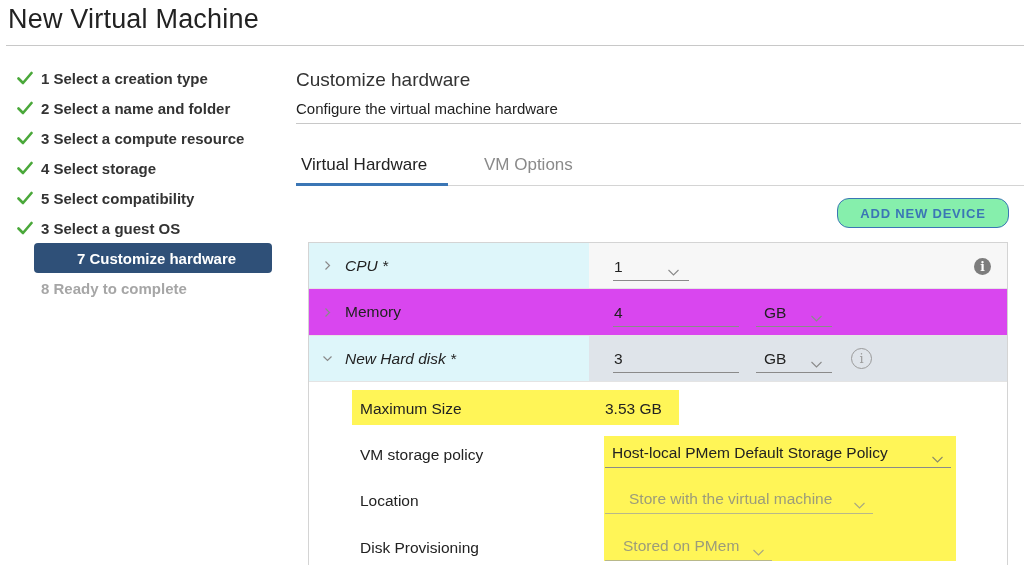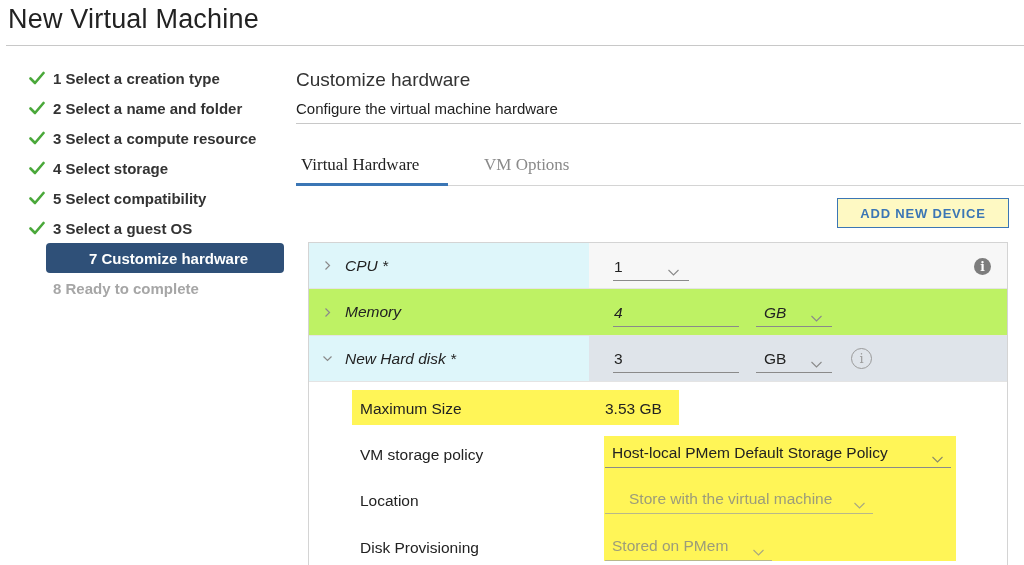--- a/index.html
+++ b/index.html
@@ -3,54 +3,54 @@
 <meta charset="utf-8">
 <style>
   * { box-sizing: border-box; margin: 0; padding: 0; }
   html, body { width: 1024px; height: 565px; overflow: hidden; background: #fff; }
   body { font-family: "Liberation Sans", "DejaVu Sans", sans-serif; color: #333; position: relative; }
 
   .title { position: absolute; left: 8px; top: 4px; font-size: 27px; color: #222; font-weight: 400; letter-spacing: 0.2px; }
   .title-rule { position: absolute; left: 6px; top: 45px; width: 1018px; height: 1px; background: #c8c8c8; }
 
   
-  .steps { position: absolute; left: 26px; top: 63px; width: 258px; }
+  .steps { position: absolute; left: 14px; top: 63px; width: 258px; }
   .step { position: relative; height: 30px; display: flex; align-items: center; font-size: 15px; font-weight: 700; color: #333; }
   .step .check { width: 22px; display: inline-flex; justify-content: center; margin-right: 5px; }
   .step .check svg { width: 16px; height: 14px; }
   .step .spacer { width: 27px; display: inline-block; }
   .step.active { background: #2f5078; color: #fff; border-radius: 4px; margin-left: 20px; padding-left: 7px; height: 30px; justify-content: center; }
   .step.pending { color: #a6a6a6; }
 
   
   .main { position: absolute; left: 296px; top: 60px; width: 728px; }
   .sec-title { font-size: 19px; font-weight: 400; color: #333; margin-top: 9px; }
   .sec-sub { font-size: 15px; color: #222; margin-top: 9px; }
   .sec-rule { position: absolute; left: 0; top: 63px; width: 725px; height: 1px; background: #c8c8c8; }
 
   .tabs { position: absolute; left: 0; top: 90px; width: 728px; height: 36px; border-bottom: 1px solid #d4d4d4; }
-  .tab { position: absolute; top: 5px; font-size: 17px; color: #222; height: 31px; cursor: pointer; font-family: Liberation Serif, serif; }
+  .tab { position: absolute; top: 5px; font-size: 17px; color: #222; height: 31px; cursor: pointer; }
   .tab.active { left: 4px; border-bottom: 3px solid #3b76b5; padding: 0 0 0 1px; width: 152px; margin-left: -4px; padding-left: 5px; }
   .tab.inactive { left: 188px; color: #8a8a8a; }
 
-  .add-btn { position: absolute; left: 541px; top: 138px; width: 172px; height: 30px; border: 1.5px solid #3b76b5; border-radius: 0; background: #fef9c3; color: #3b76b5; font-size: 13px; font-weight: 700; letter-spacing: 0.8px; display: flex; align-items: center; justify-content: center; cursor: pointer; }
+  .add-btn { position: absolute; left: 541px; top: 138px; width: 172px; height: 30px; border: 1.5px solid #3b76b5; border-radius: 12px; background: #86efac; color: #3b76b5; font-size: 13px; font-weight: 700; letter-spacing: 0.8px; display: flex; align-items: center; justify-content: center; cursor: pointer; }
 
   
   .grid { position: absolute; left: 308px; top: 242px; width: 700px; height: 323px; border-left: 1px solid #d4d4d4; border-right: 1px solid #d4d4d4; border-top: 1px solid #d4d4d4; }
   .row { position: absolute; left: 0; width: 698px; border-bottom: 1px solid #e4e4e4; padding-left: 48px; }
   .row .lbl { position: absolute; left: 0; top: 0; height: 100%; width: 280px; display: flex; align-items: center; }
   .row .chev { width: 36px; display: flex; justify-content: center; color: #8a8a8a; }
   .row .chev svg { width: 9px; height: 9px; }
   .row .name { font-size: 15.5px; color: #222; }
   .row .name.italic { font-style: italic; }
   .row .val { position: absolute; left: 280px; top: 0; height: 100%; width: 418px; }
 
   .row-cpu { top: 0; height: 46px; background: #f7f7f7; }
   .row-cpu .lbl { background: #def6fa; }
-  .row-mem { top: 46px; height: 47px; background: #bef264; font-style: italic; }
+  .row-mem { top: 46px; height: 47px; background: #d946ef; }
   .row-disk { top: 93px; height: 46px; background: #dfe4ea; }
   .row-disk .lbl { background: #def6fa; }
 
   .field { position: absolute; border-bottom: 1px solid #8a8a8a; font-size: 15.5px; color: #222; height: 28px; display: flex; align-items: center; cursor: pointer; }
   .field .caret { position: absolute; right: 10px; top: 9px; color: #8a8a8a; }
   .field .caret svg { width: 11px; height: 7px; }
 
   .info-filled { position: absolute; right: 16px; top: 15px; width: 17px; height: 17px; border-radius: 50%; background: #7d7d7d; color: #fff; font-weight: 700; font-size: 12px; font-family: "DejaVu Serif", serif; display: flex; align-items: center; justify-content: center; }
   .info-outline { position: absolute; left: 262px; top: 12px; width: 21px; height: 21px; border-radius: 50%; border: 1.5px solid #9a9a9a; color: #9a9a9a; font-size: 13px; font-family: "DejaVu Serif", serif; display: flex; align-items: center; justify-content: center; }
 
@@ -228,18 +228,18 @@
           <path d="M0.5 1 L5.5 6 L10.5 1" fill="none" stroke="#8a8a6a" stroke-width="1.1"></path>
         </svg></span>
   </div>
   <div class="field disabled" style="left:296px; top:241px; width:268px; height:30px; border-bottom-color:#b8b88a;">
     <span class="disabled" style="padding-left:24px">Store with the virtual machine</span>
     <span class="caret" style="top:11px; right:8px;"><svg viewBox="0 0 11 7">
           <path d="M0.5 1 L5.5 6 L10.5 1" fill="none" stroke="#a8a880" stroke-width="1.1"></path>
         </svg></span>
   </div>
   <div class="field disabled" style="left:296px; top:288px; width:167px; height:30px; border-bottom-color:#b8b88a;">
-    <span class="disabled" style="padding-left:7px">Stored on PMem</span>
+    <span class="disabled" style="padding-left:18px">Stored on PMem</span>
     <span class="caret" style="top:11px; right:8px;"><svg viewBox="0 0 11 7">
           <path d="M0.5 1 L5.5 6 L10.5 1" fill="none" stroke="#a8a880" stroke-width="1.1"></path>
         </svg></span>
   </div>
 </div>
 
 </body></html>

